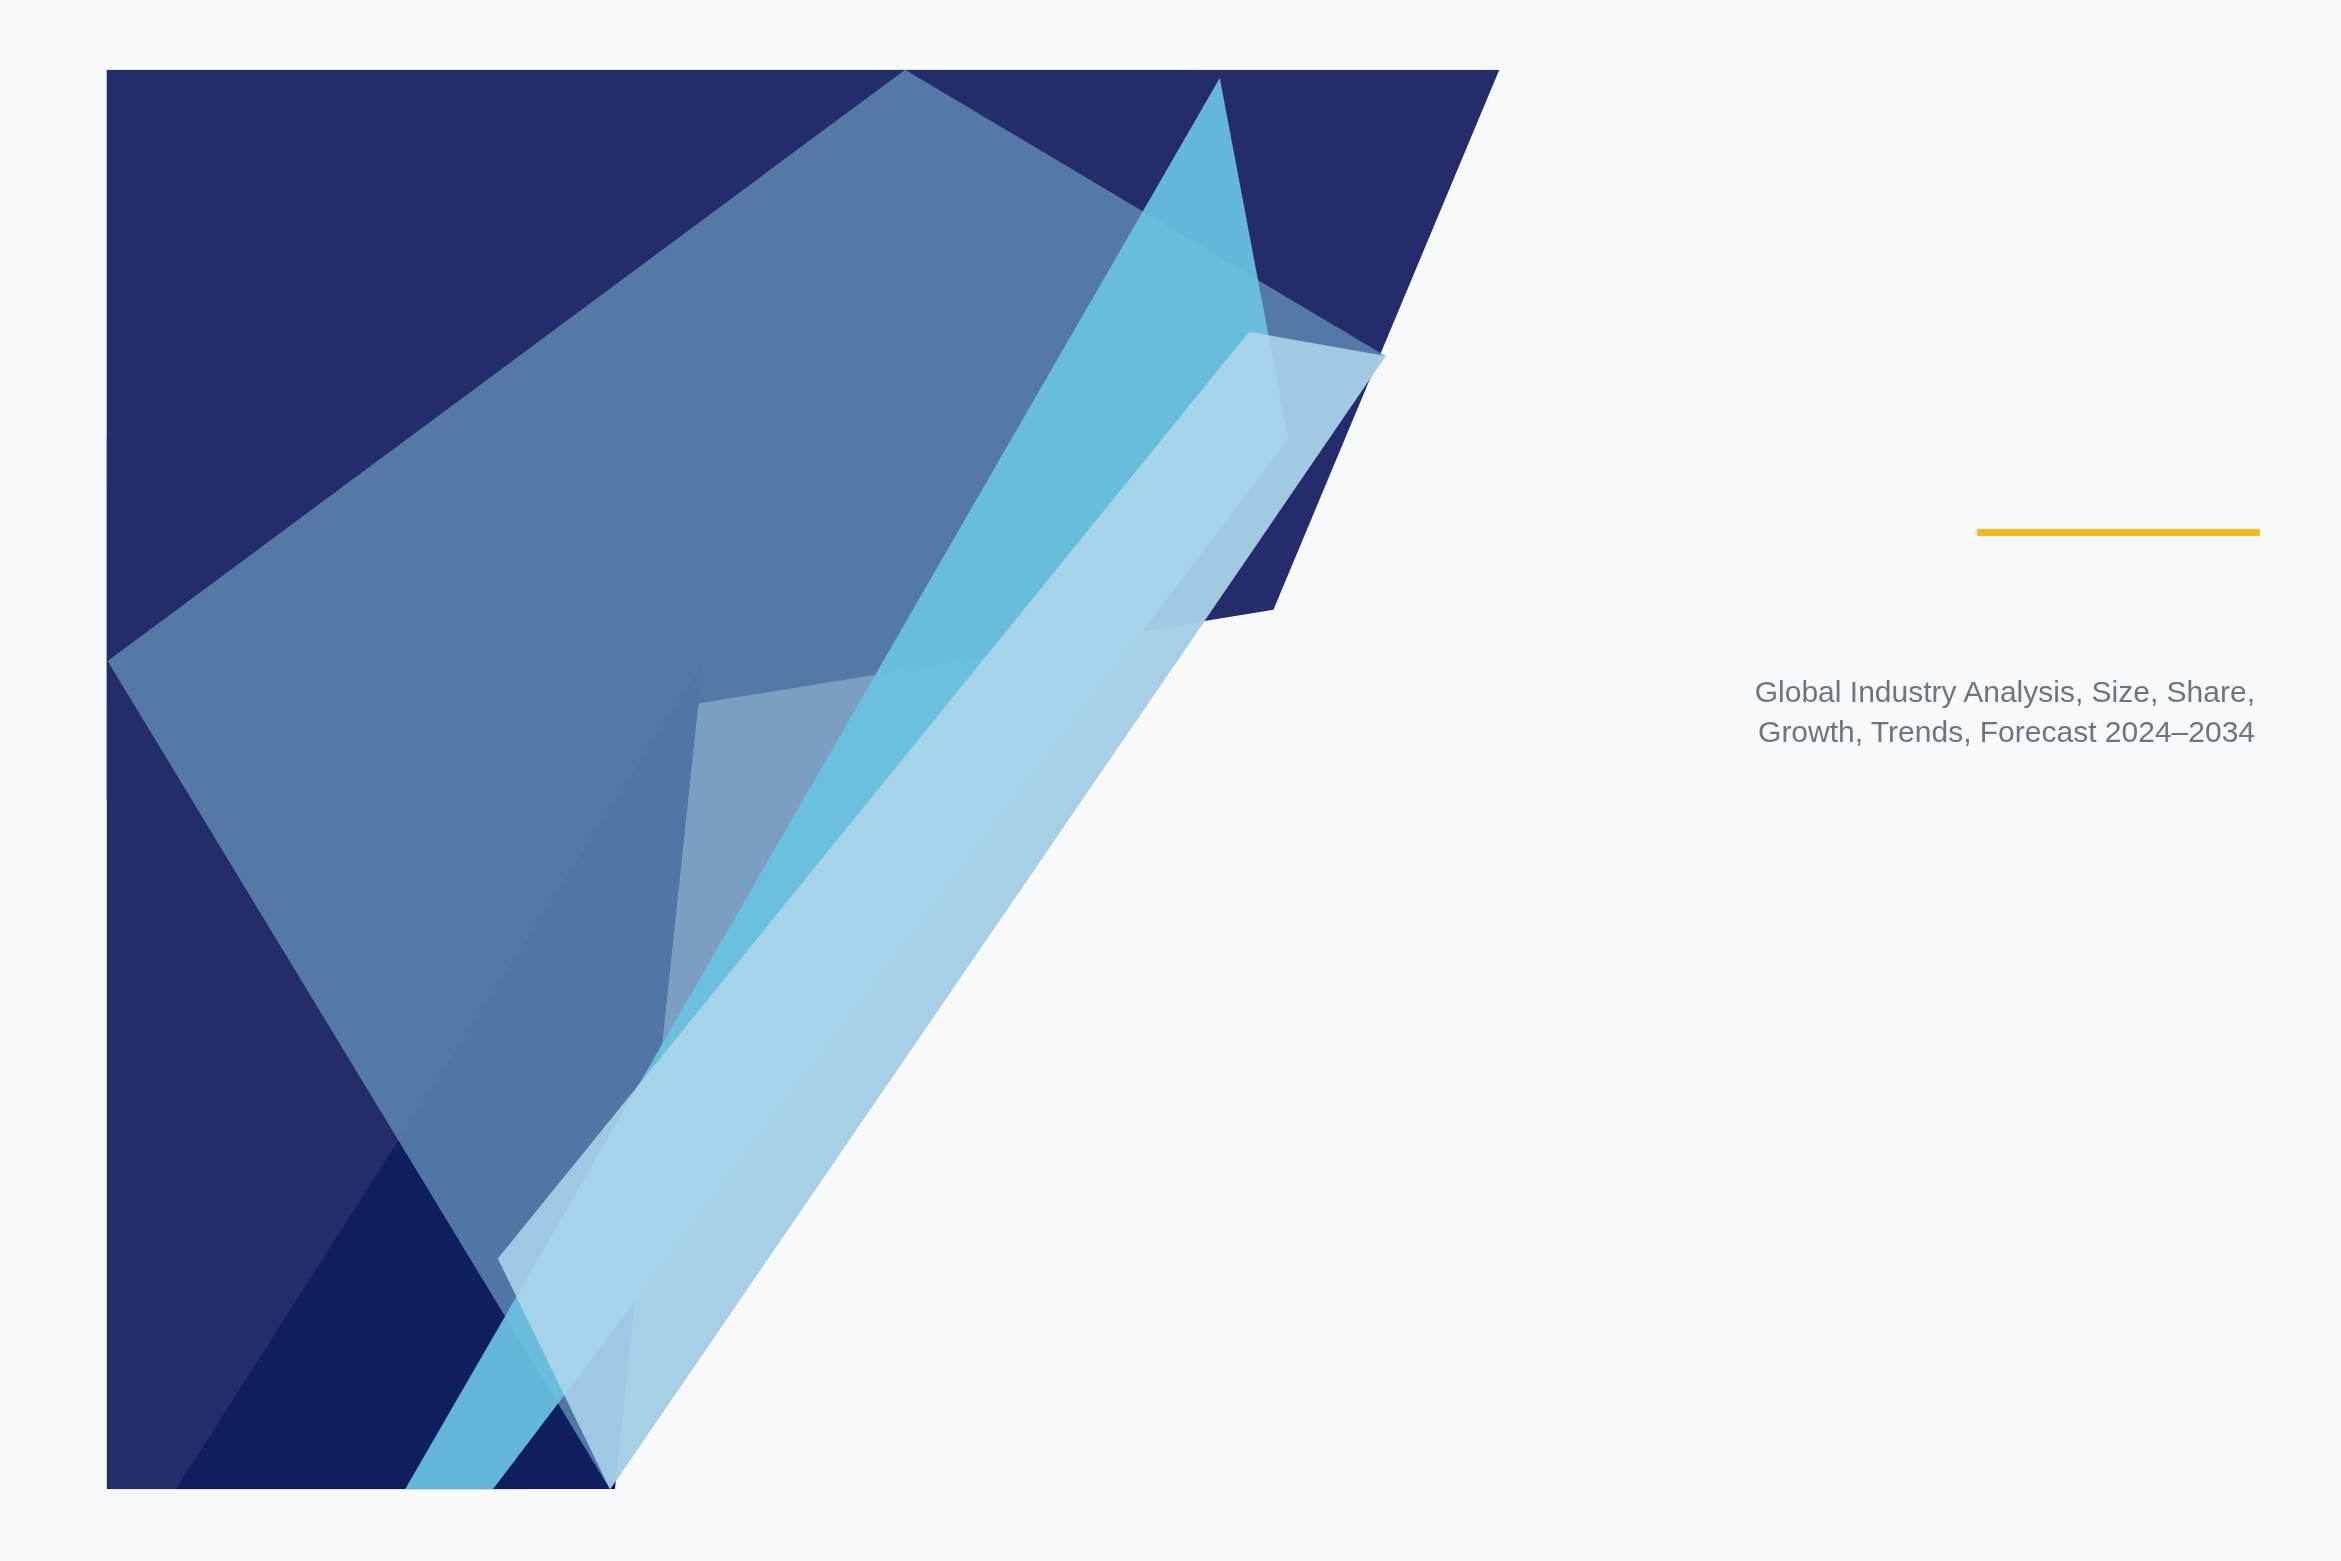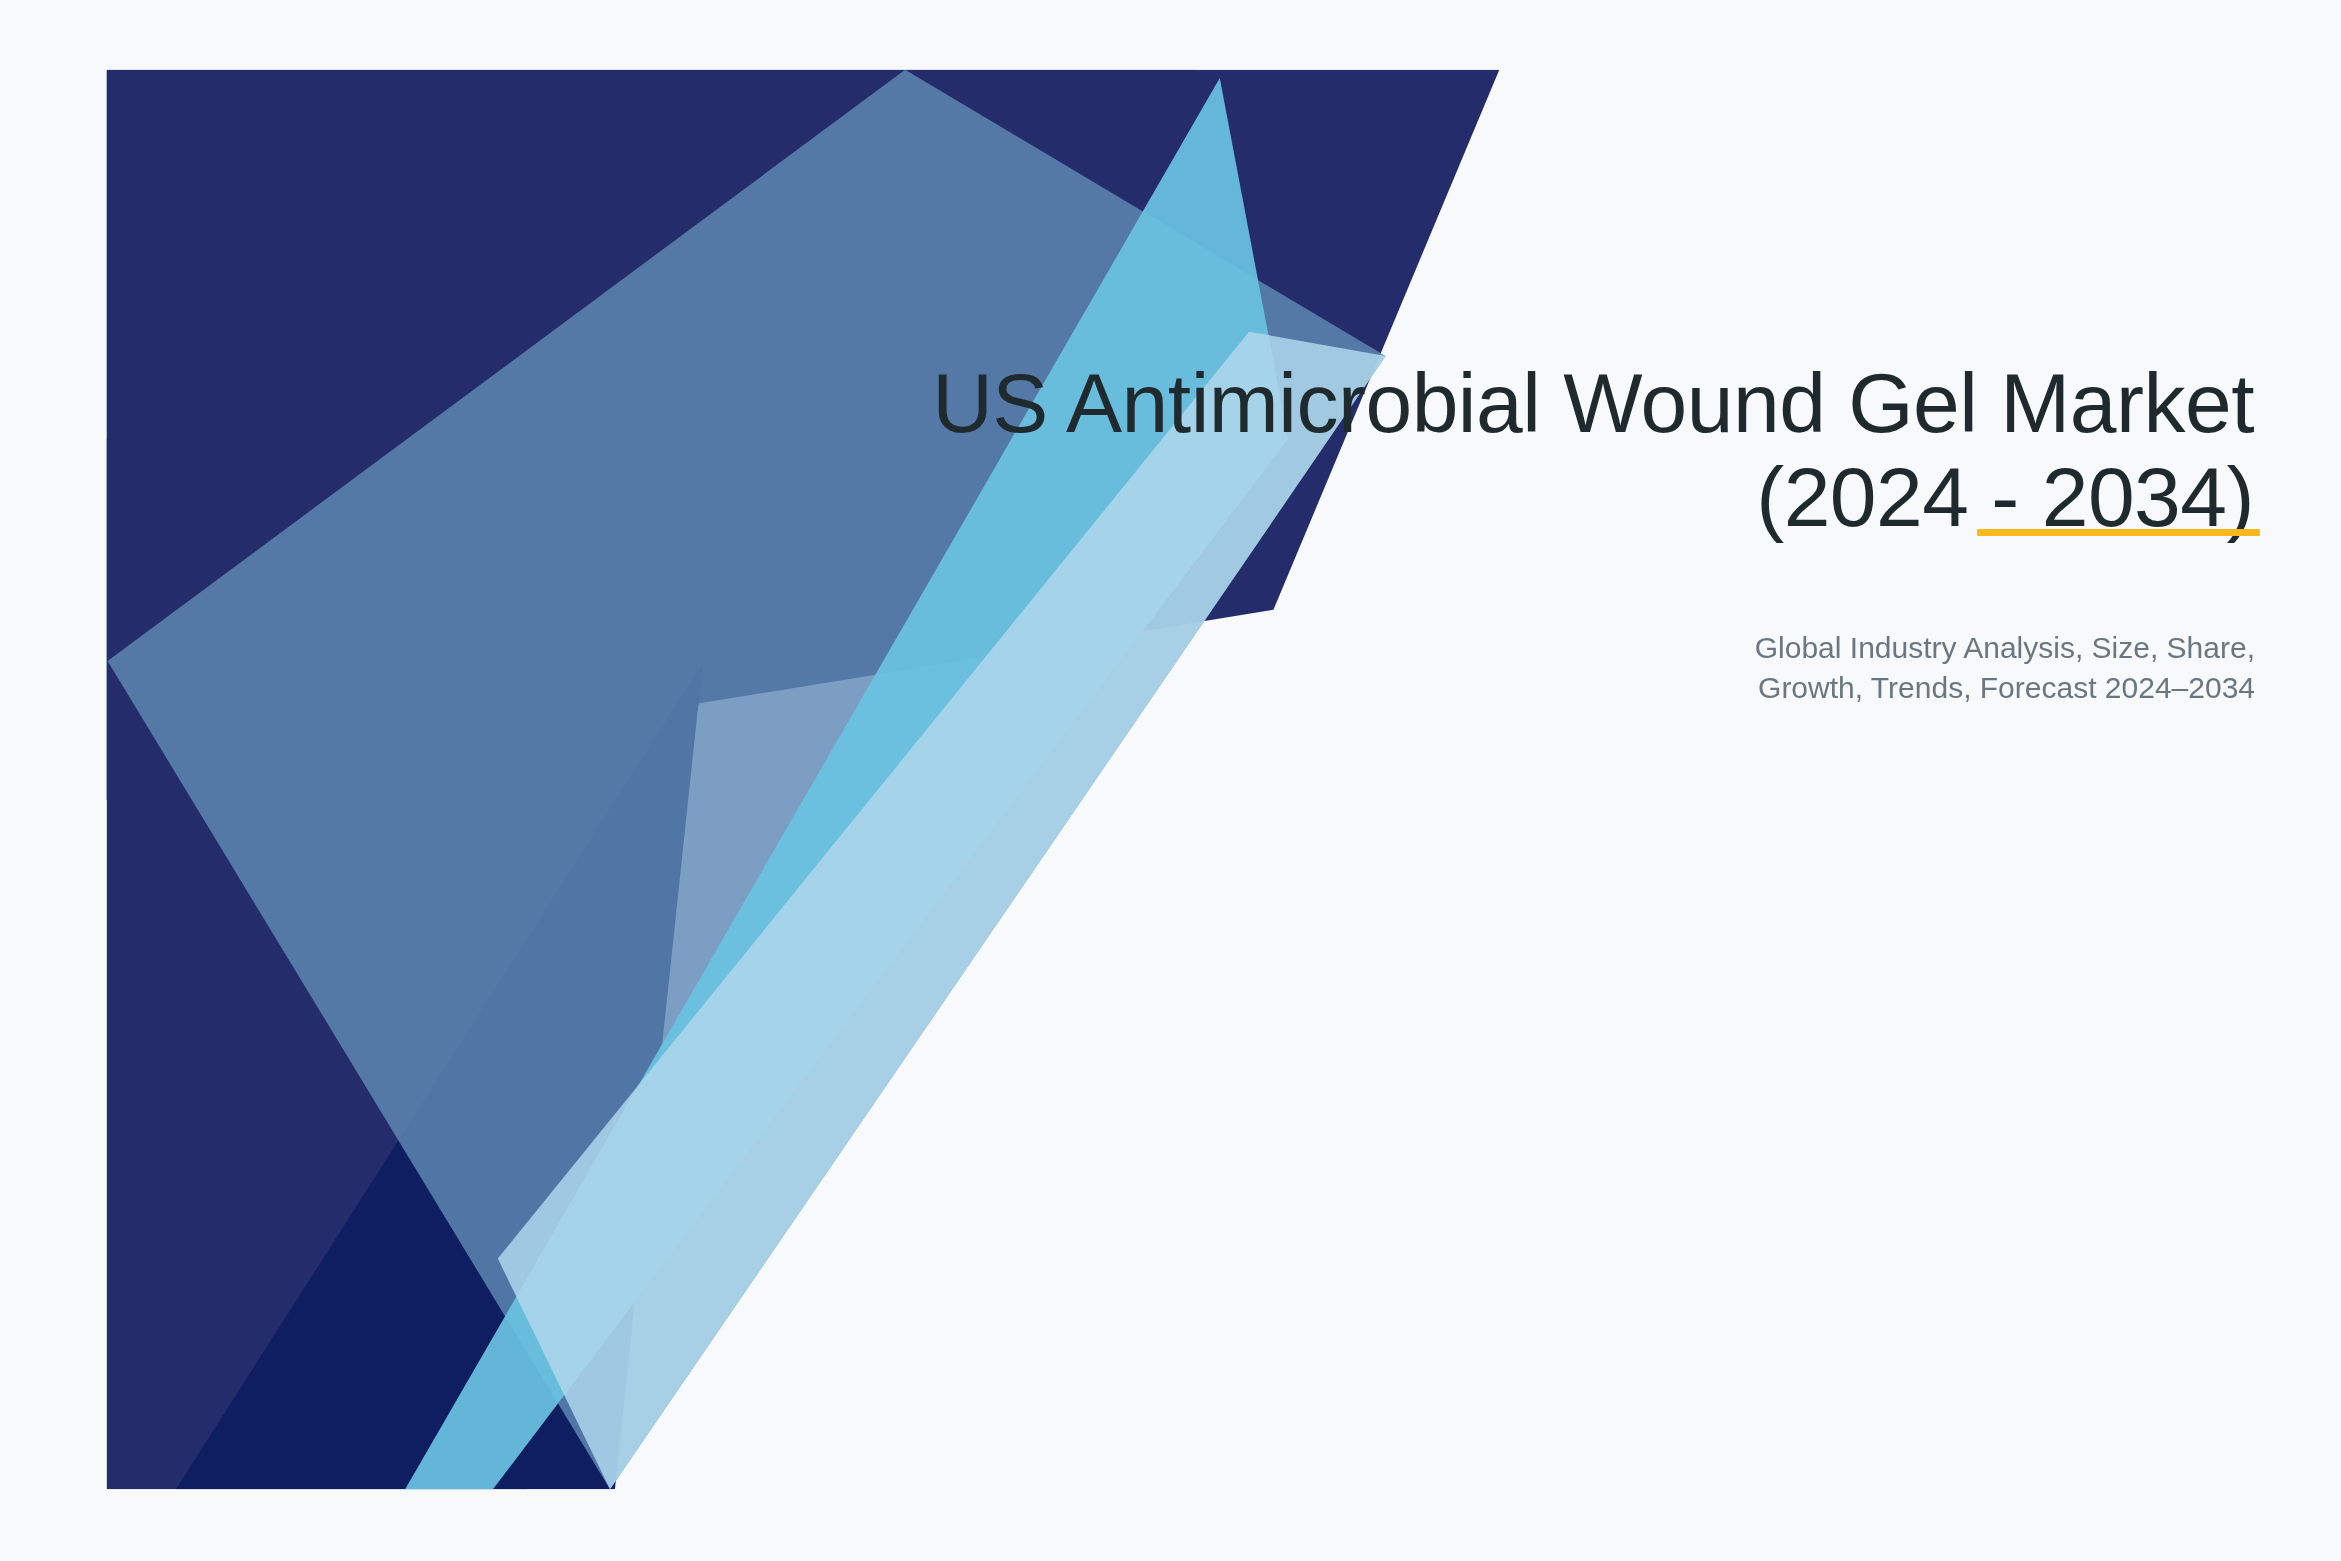--- a/index.html
+++ b/index.html
@@ -59,21 +59,21 @@
     top: 529px;
     width: 283px;
     height: 6.8px;
     background: #FFB81C;
     border-radius: 1px;
   }
 
   #page-subtitle {
     position: absolute;
     left: 1269px;
-    top: 628px;
+    top: 672px;
     width: 986px;
     margin: 0;
     text-align: right;
     font-size: 30px;
     line-height: 1.34;
     font-weight: 400;
     color: #6B7780;
     font-family: "Liberation Sans", "DejaVu Sans", sans-serif;
     white-space: pre-line;
   }
@@ -95,24 +95,20 @@
         <polygon points="218,143 3073,143 2610,1250 218,1640" fill="#242C6B" fill-opacity="1"></polygon>
         <polygon points="218,900 1450,1360 1080,3053 218,3053" fill="#242C6B" fill-opacity="1"></polygon>
         <polygon points="1440,1360 1260,3053 360,3053" fill="#0F1E60" fill-opacity="1"></polygon>
         <polygon points="1855,143 2840,730 1250,3053 220,1355" fill="#5F8AB4" fill-opacity="0.82"></polygon>
         <polygon points="2500,160 2640,900 1010,3053 830,3053" fill="#6AC3E2" fill-opacity="0.92"></polygon>
         <polygon points="2560,680 2840,730 1250,3053 1020,2580" fill="#AFD7EC" fill-opacity="0.85"></polygon>
       </g>
     </svg>
   </div>
 
-  <div id="title-block">
-    <h1 id="page-title" style="color: rgb(31, 42, 46);">US Antimicrobial Wound Gel Market
-(2024 - 2034)</h1>
-  </div>
 
   <div id="accent-rule" style="background: rgb(255, 184, 28);"></div>
 
   <p id="page-subtitle" style="color: rgb(107, 119, 128);">Global Industry Analysis, Size, Share,
 Growth, Trends, Forecast 2024–2034</p>
 
 </div>
 
 
 </body></html>

